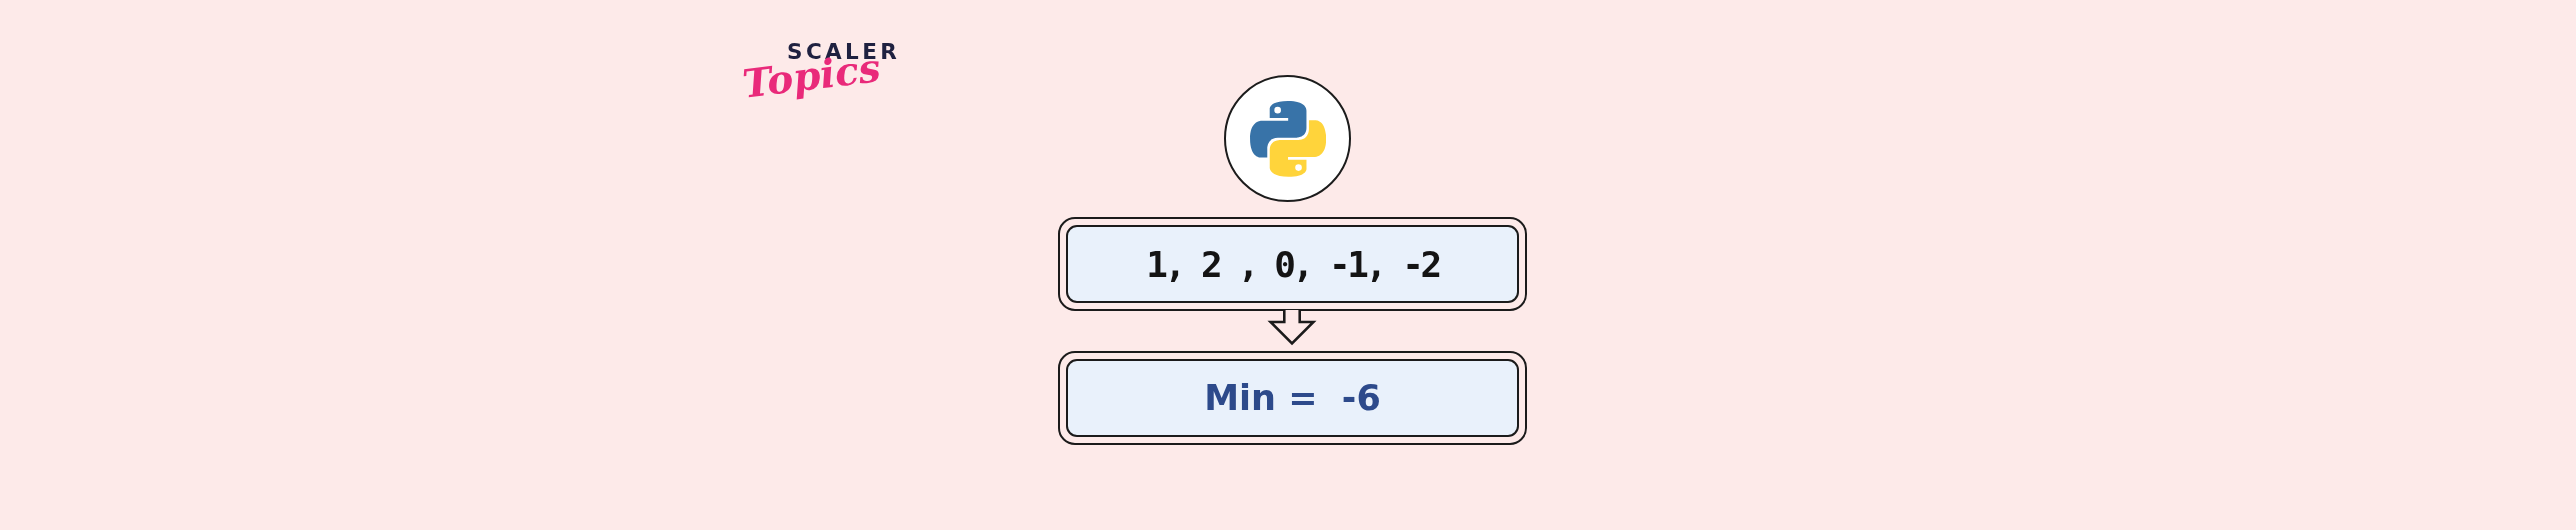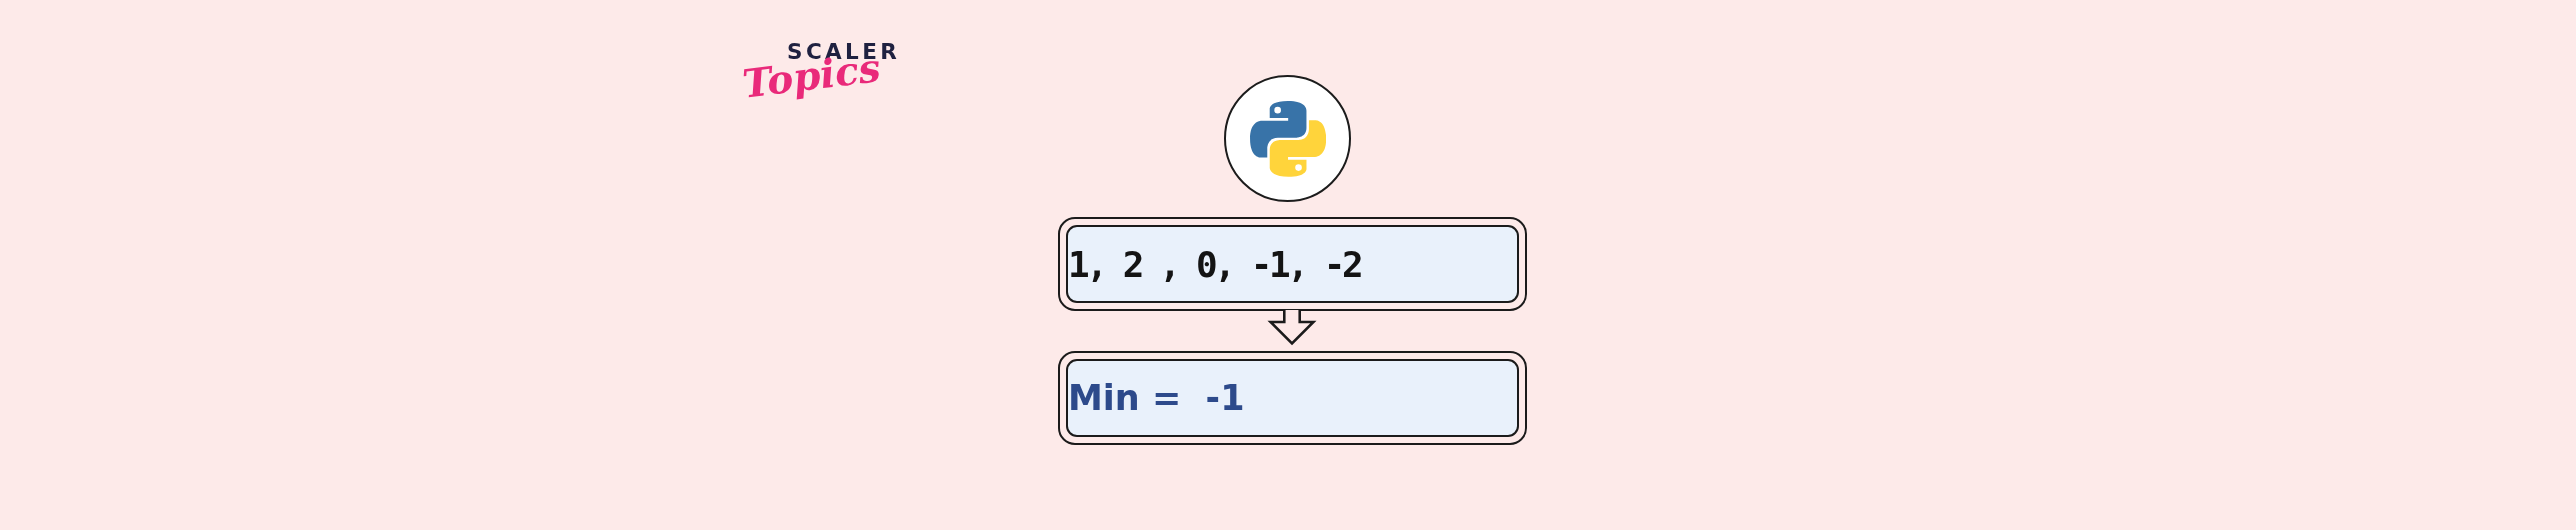--- a/index.html
+++ b/index.html
@@ -69,21 +69,21 @@
   .flow-box-outer.input-box  { top: 217px; }
   .flow-box-outer.output-box { top: 351px; }
   .flow-box-inner {
     width: 100%;
     height: 100%;
     background: #e9f1fb;
     border: 2.1px solid #1b1b1b;
     border-radius: 11px;
     display: flex;
     align-items: center;
-    justify-content: flex-start;
+    justify-content: center;
   }
   .input-label {
     font-family: "DejaVu Sans Mono", "Liberation Mono", monospace;
     font-weight: bold;
     font-size: 36px;
     letter-spacing: -3.4px;
     color: #141414;
     white-space: pre;
   }
   .output-label {
@@ -123,16 +123,16 @@
     <span class="input-label">1, 2 , 0, -1, -2</span>
   </div>
 </div>
 
 <svg class="down-arrow" viewBox="0 0 60 42" aria-hidden="true">
   <path d="M21 0 L21 14 L5 14 L30 39 L55 14 L39 14 L39 0" fill="#fdeae9" stroke="#1b1b1b" stroke-width="3" stroke-linejoin="miter"></path>
 </svg>
 
 <div class="flow-box-outer output-box">
   <div class="flow-box-inner">
-    <span class="output-label">Min =  -1</span>
+    <span class="output-label">Min =  -6</span>
   </div>
 </div>
 
 
 </body></html>

